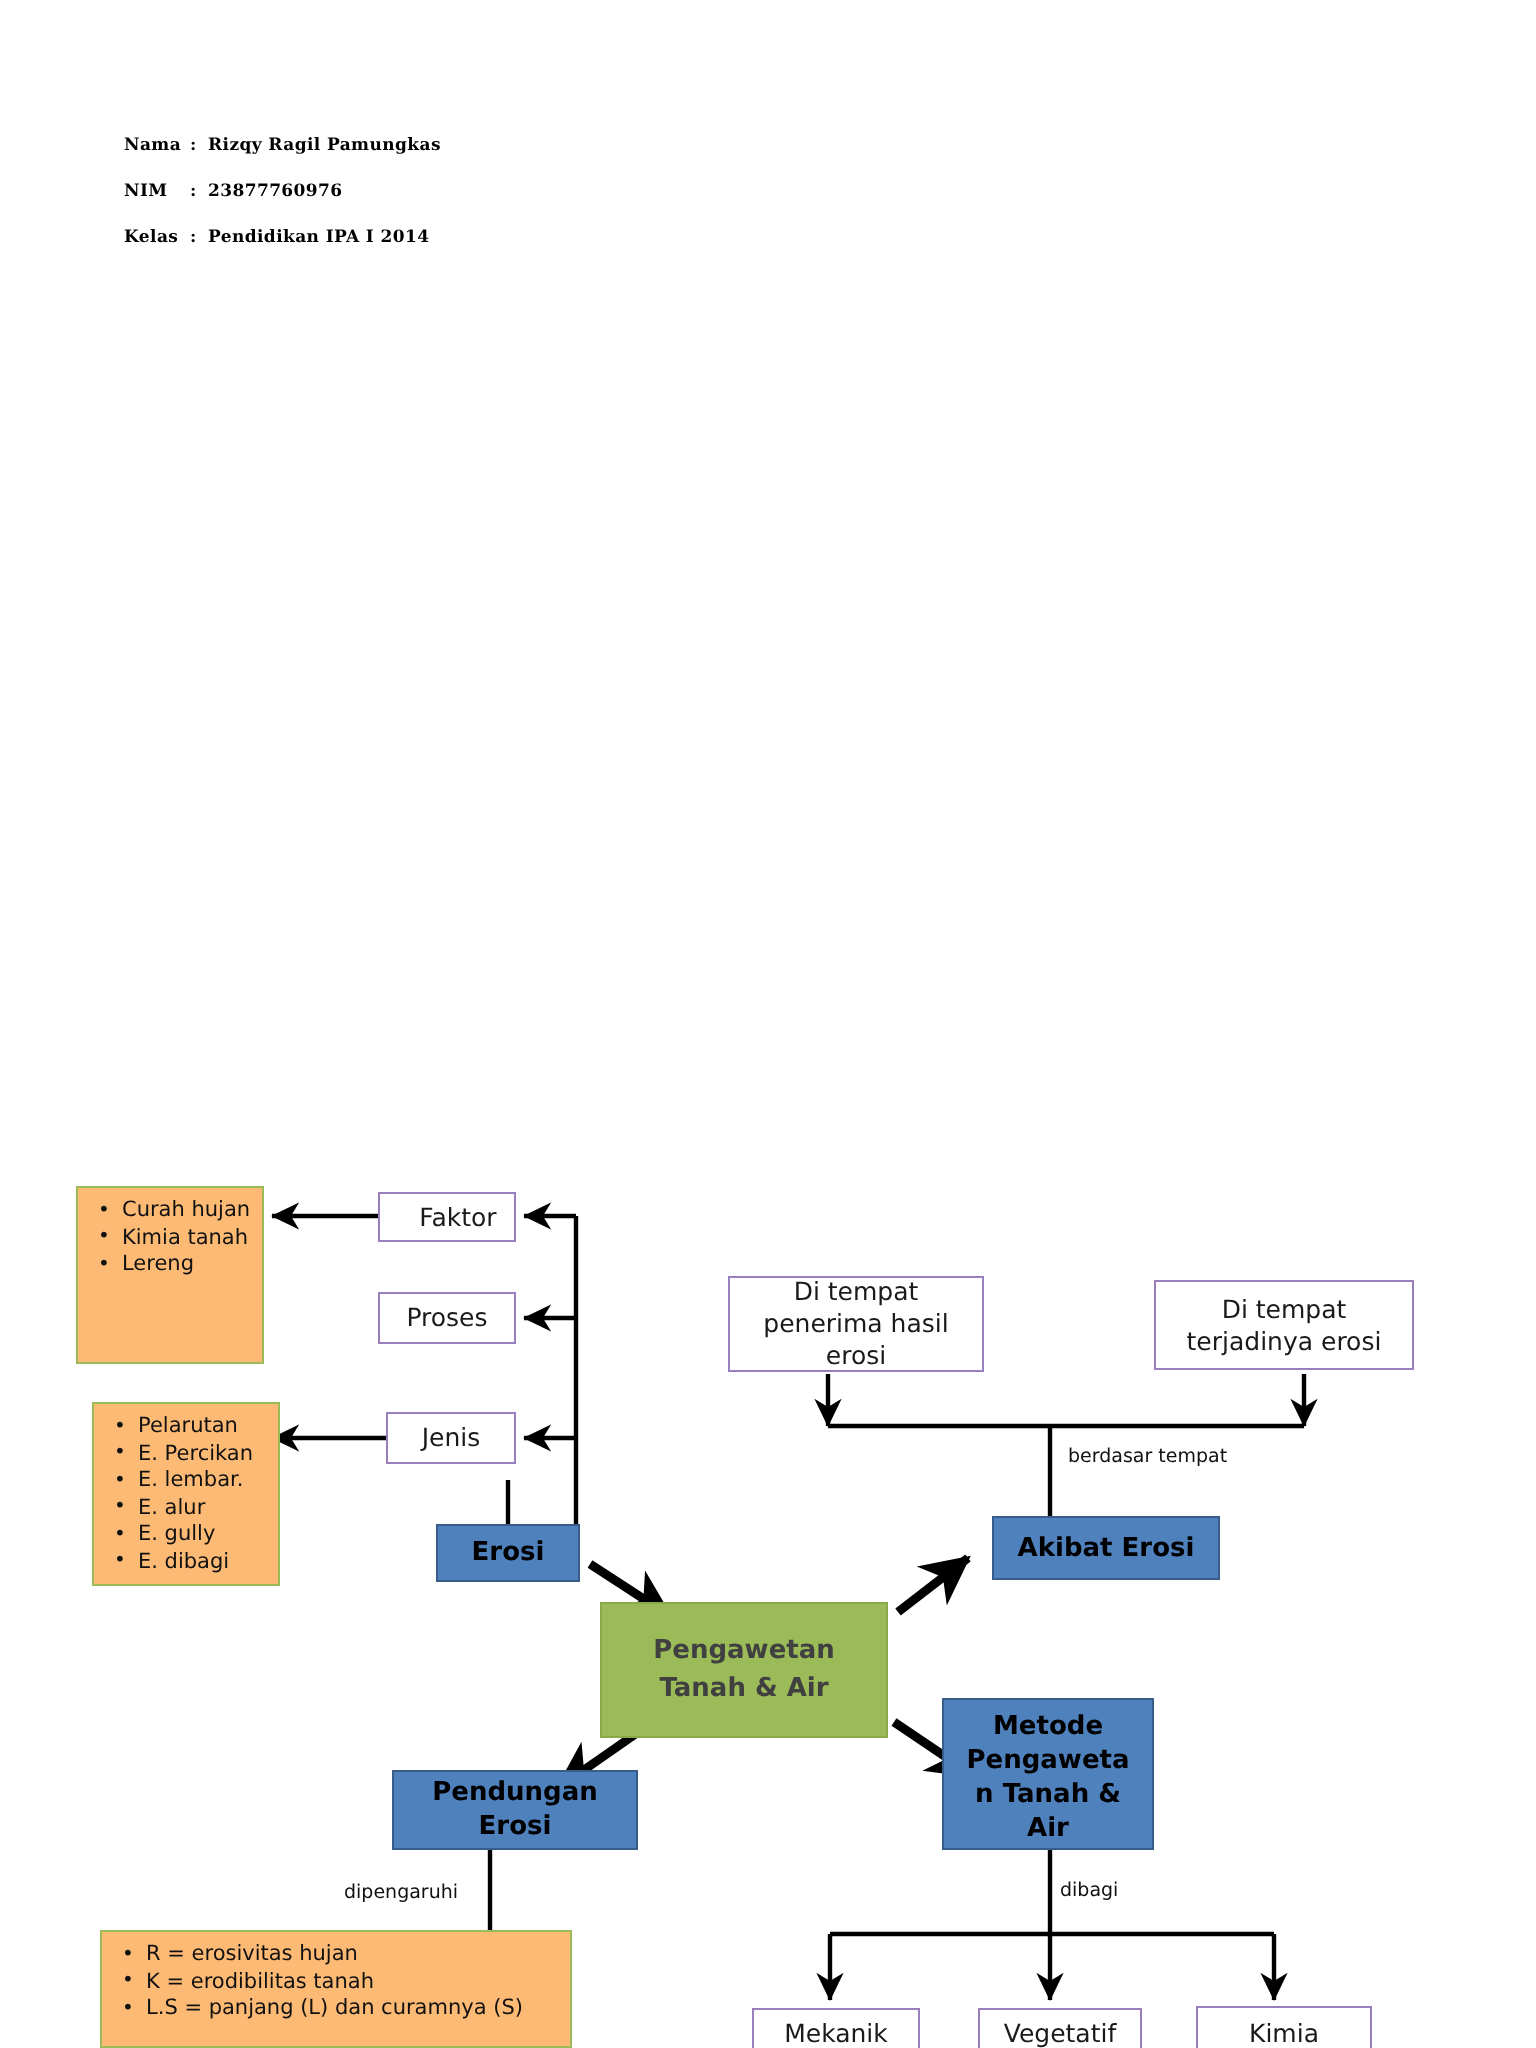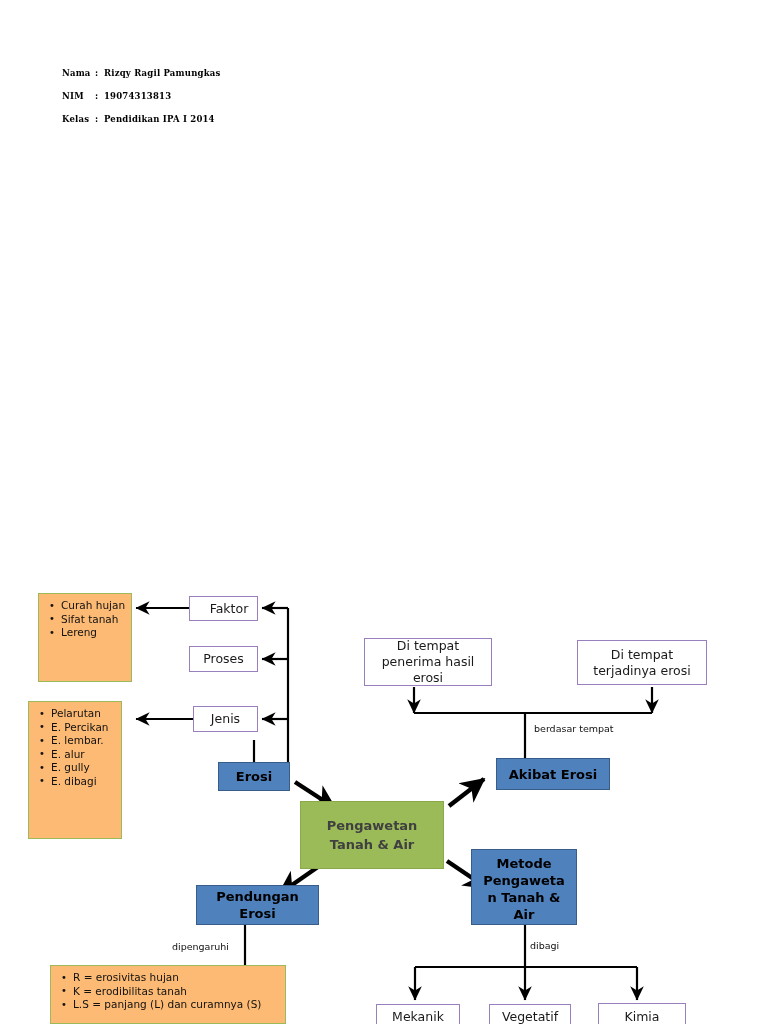--- a/index.html
+++ b/index.html
@@ -135,21 +135,21 @@
   }
 </style>
 </head>
 <body>
 
 <div id="header-block">
   <div class="header-line">
     <span class="hl-label">Nama</span><span class="hl-colon">:</span><span>Rizqy Ragil Pamungkas</span>
   </div>
   <div class="header-line">
-    <span class="hl-label">NIM</span><span class="hl-colon">:</span><span>19074313813</span>
+    <span class="hl-label">NIM</span><span class="hl-colon">:</span><span>23877760976</span>
   </div>
   <div class="header-line">
     <span class="hl-label">Kelas</span><span class="hl-colon">:</span><span>Pendidikan IPA I 2014</span>
   </div>
 </div>
 
 <div id="diagram">
 
   <svg id="wire-layer" viewBox="0 0 768 1024">
     <defs>
@@ -186,26 +186,26 @@
     <path d="M525,925 L525,967" stroke="#000" stroke-width="2.2" fill="none"></path>
     <path d="M415,967 L637,967" stroke="#000" stroke-width="2.2" fill="none"></path>
     <path d="M415,967 L415,1000" stroke="#000" stroke-width="2.2" fill="none" marker-end="url(#ar)"></path>
     <path d="M525,967 L525,1000" stroke="#000" stroke-width="2.2" fill="none" marker-end="url(#ar)"></path>
     <path d="M637,967 L637,1000" stroke="#000" stroke-width="2.2" fill="none" marker-end="url(#ar)"></path>
   </svg>
 
   <div class="node node-listbox" style="left:38px; top:593px; width:94px; height:89px;">
     <ul>
       <li>Curah hujan</li>
-      <li>Sifat tanah</li>
+      <li>Kimia tanah</li>
       <li>Lereng</li>
     </ul>
   </div>
 
-  <div class="node node-listbox" style="left:28px; top:701px; width:94px; height:138px;">
+  <div class="node node-listbox" style="left:46px; top:701px; width:94px; height:92px;">
     <ul>
       <li>Pelarutan</li>
       <li>E. Percikan</li>
       <li>E. lembar.</li>
       <li>E. alur</li>
       <li>E. gully</li>
       <li>E. dibagi</li>
     </ul>
   </div>
 

